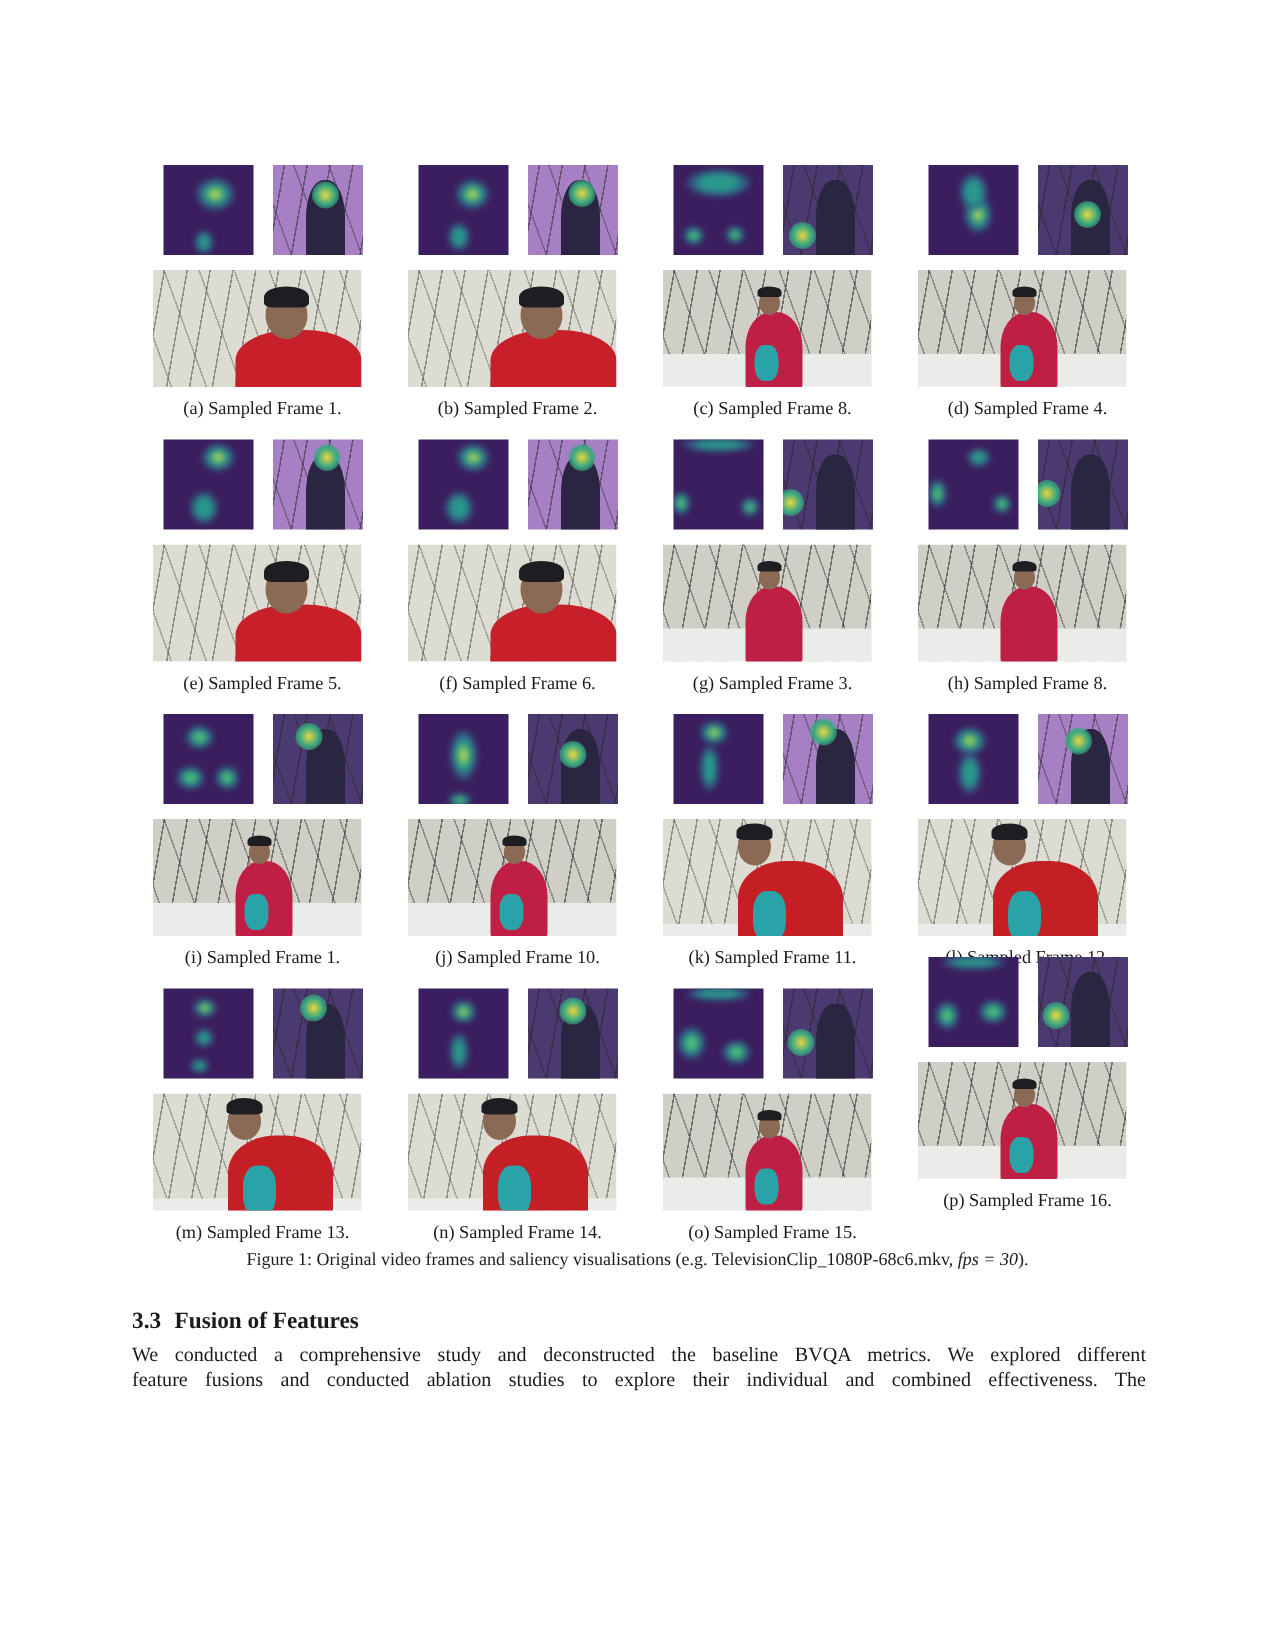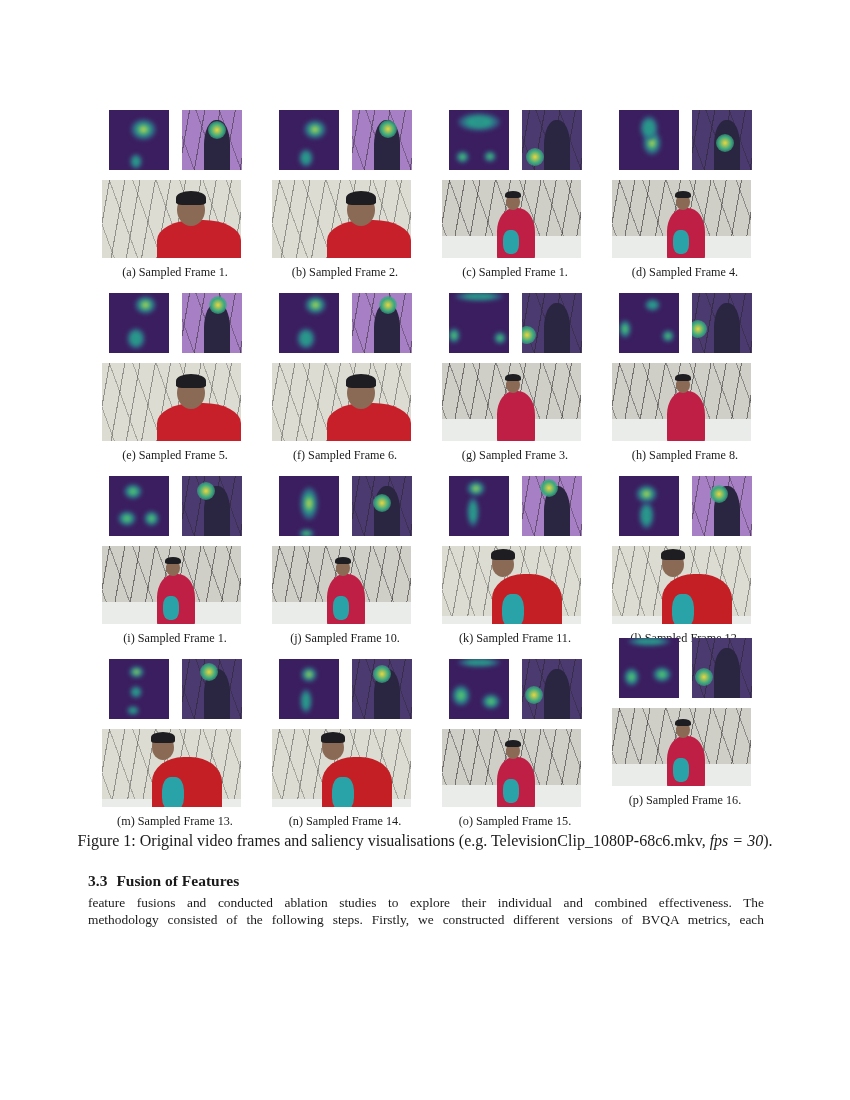--- a/index.html
+++ b/index.html
@@ -8,21 +8,21 @@
   .figure { position:absolute; left:90px; top:100px; width:680px; }
   .cell { position:absolute; width:170px; height:183px; }
   .sal { position:absolute; top:10px; width:60px; height:60px; overflow:hidden; }
   .sal.map { left:19px; }
   .sal.ovl { left:92px; }
   .frame { position:absolute; left:12px; top:80px; width:139px; height:78px; overflow:hidden; }
   .cap { position:absolute; left:0; top:165px; width:170px; text-align:center; font-size:12.2px;
          font-family:"Liberation Serif","DejaVu Serif",serif; white-space:nowrap; }
   .blob { position:absolute; border-radius:50%; }
   .figcap { position:absolute; left:60px; top:832px; width:730px; text-align:center;
-            font-family:"Liberation Serif",serif; font-size:16px; white-space:nowrap; }
+            font-family:"Liberation Serif",serif; font-size:12px; white-space:nowrap; }
   .figcap i { font-style:italic; }
   .sec { position:absolute; left:88px; top:872px; font-family:"Liberation Serif",serif;
          font-weight:bold; font-size:15.5px; }
   .sec .num { margin-right:9px; }
   .para { position:absolute; left:88px; top:894px; width:676px; font-family:"Liberation Serif",serif;
           font-size:13.4px; line-height:17.3px; text-align:justify; }
   .para span.line { display:block; text-align:justify; text-align-last:justify; white-space:nowrap; }
   
   .sky { position:absolute; inset:0; }
   .snow { position:absolute; left:0; right:0; bottom:0; background:#e9ece8; }
@@ -91,21 +91,21 @@
       </div>
       <div class="frame">
         <div class="sky" style="background: rgb(207, 207, 200);"></div>
         <div class="trees" style="opacity: 1;"></div>
         <div class="snow" style="height: 22px;"></div>
         <div class="body-red" style="left: 55px; top: 28px; width: 38px; height: 52px; background: rgb(192, 31, 69);"></div>
         <div class="head" style="left: 64px; top: 14px; width: 14px; height: 16.1px;"></div>
         <div class="hat" style="left: 63px; top: 11px; width: 16px; height: 7px;"></div>
         <div class="sled" style="left: 61px; top: 50px; width: 16px; height: 24px;"></div>
       </div>
-      <div class="cap">(c) Sampled Frame 1.</div>
+      <div class="cap">(c) Sampled Frame 8.</div>
     </div>
     <div class="cell" style="left: 510px; top: 0px;">
       <div class="sal map" style="background: rgb(59, 30, 95);">
         <div class="blob" style="left: 24px; top: 21px; width: 18px; height: 24px; background: radial-gradient(rgb(240, 230, 56) 0%, rgb(39, 163, 138) 35%, rgba(49, 104, 142, 0.8) 60%, rgba(59, 30, 95, 0) 100%); filter: blur(2px);"></div>
         <div class="blob" style="left: 21px; top: 6px; width: 18px; height: 24px; background: radial-gradient(rgb(45, 138, 140) 0%, rgb(39, 163, 138) 35%, rgba(49, 104, 142, 0.8) 60%, rgba(59, 30, 95, 0) 100%); filter: blur(2px);"></div>
       </div>
       <div class="sal ovl" style="background: rgb(74, 58, 112);">
         <div class="trees" style="opacity: 0.9;"></div>
         <div style="position: absolute; left: 22px; top: 10px; width: 26px; height: 55px; background: rgb(42, 37, 64); border-radius: 45% 45% 10% 10%;"></div>
         <div class="blob" style="left: 24px; top: 24px; width: 18px; height: 18px; background: radial-gradient(circle, rgb(232, 214, 64) 0%, rgb(58, 168, 128) 50%, rgba(0, 0, 0, 0) 100%);"></div>
@@ -373,15 +373,15 @@
       </div>
       <div class="cap">(p) Sampled Frame 16.</div>
     </div>
   </div>
 
 <div class="figcap"><span>Figure 1: Original video frames and saliency visualisations (e.g. TelevisionClip_1080P-68c6.mkv, </span><i>fps = 30</i><span>).</span></div>
 
 <div class="sec"><span class="num">3.3</span><span>Fusion of Features</span></div>
 
 <div class="para">
+  <span class="line">We conducted a comprehensive study and deconstructed the baseline BVQA metrics. We explored different</span>
   <span class="line">feature fusions and conducted ablation studies to explore their individual and combined effectiveness. The</span>
-  <span class="line">methodology consisted of the following steps. Firstly, we constructed different versions of BVQA metrics, each</span>
 </div>
 
 </body></html>

